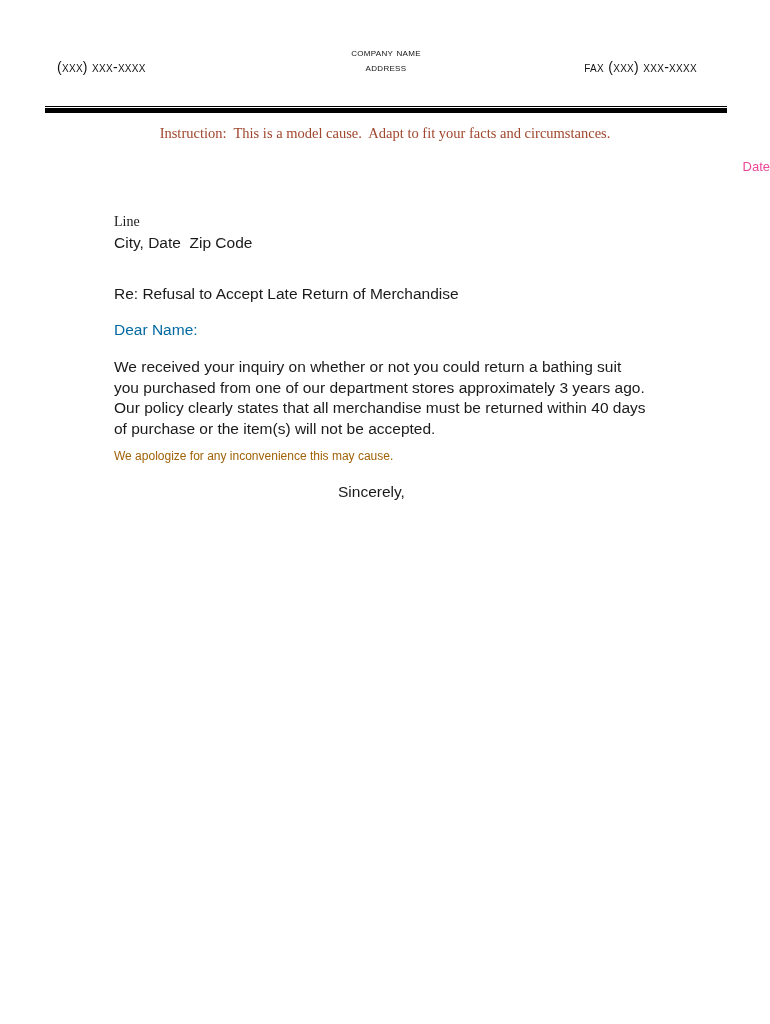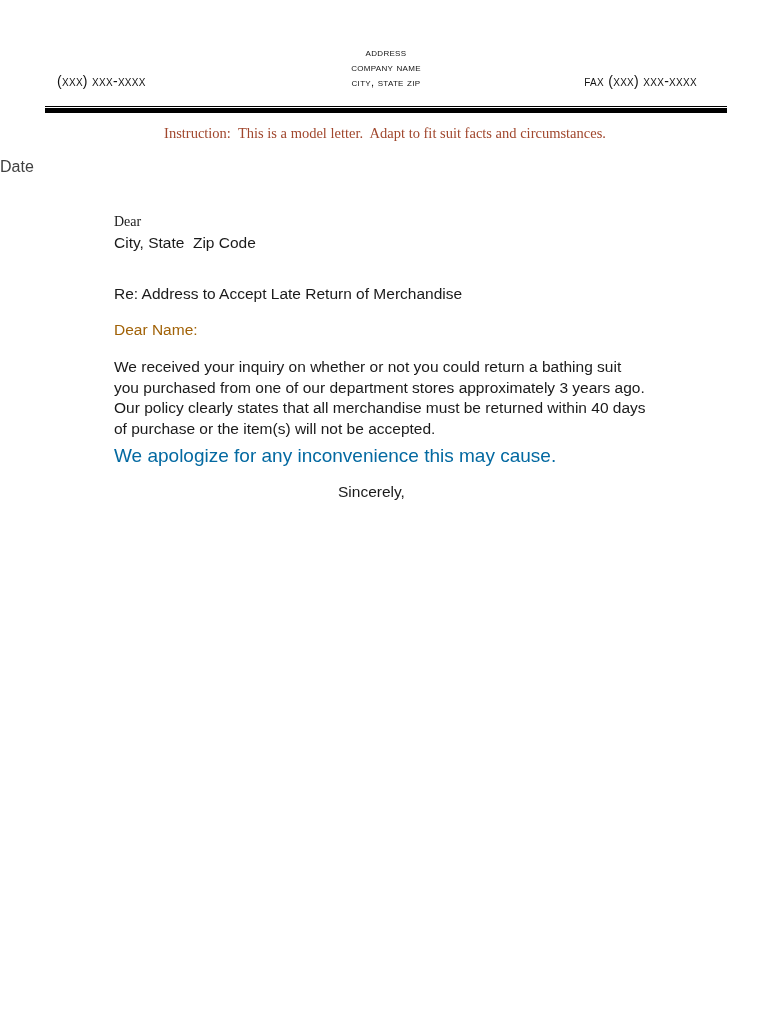--- a/index.html
+++ b/index.html
@@ -101,25 +101,25 @@
     color: #A0462C;
     white-space: pre;
   }
 
   
   .date-line {
     position: absolute;
     left: 0;
     top: 157px;
     width: 770px;
-    text-align: left;
-    font-family: "Liberation Sans", sans-serif;
-    font-size: 16px;
-    line-height: 20px;
-    color: #404040;
+    text-align: right;
+    font-family: "Liberation Sans", sans-serif;
+    font-size: 13px;
+    line-height: 20px;
+    color: #ec4899;
   }
 
   .addr-block {
     position: absolute;
     left: 114px;
     top: 213px;
     width: 560px;
   }
   .addr-serif {
     font-family: "Liberation Serif", serif;
@@ -148,90 +148,89 @@
   }
 
   .salutation {
     position: absolute;
     left: 114px;
     top: 320px;
     width: 600px;
     font-family: "Liberation Sans", sans-serif;
     font-size: 15.5px;
     line-height: 20px;
-    color: #a16207;
+    color: #0369a1;
   }
 
   .body-para-1 {
     position: absolute;
     left: 114px;
     top: 357px;
     width: 535px;
     font-family: "Liberation Sans", sans-serif;
     font-size: 15.5px;
     line-height: 20.5px;
     color: #1a1a1a;
     text-align: left;
   }
 
   .body-para-2 {
     position: absolute;
     left: 114px;
     top: 446px;
     width: 560px;
     font-family: "Liberation Sans", sans-serif;
-    font-size: 19px;
+    font-size: 12px;
     line-height: 20.5px;
-    color: #0369a1;
+    color: #a16207;
   }
 
   .closing {
     position: absolute;
     left: 338px;
     top: 482px;
     width: 300px;
     font-family: Liberation Sans, sans-serif;
     font-size: 15.5px;
     line-height: 20px;
     color: #1a1a1a;
   }
 </style>
 </head>
 <body>
 
 <div class="page">
 
   <div class="letterhead">
     <div class="lh-center-block">
+      <span class="lh-line">COMPANY NAME</span>
       <span class="lh-line">ADDRESS</span>
-      <span class="lh-line">COMPANY NAME</span>
-      <span class="lh-line">CITY, STATE ZIP</span>
     </div>
     <div class="lh-bottom-row">
       <span class="lh-phone">(XXX) XXX-XXXX</span>
       <span class="lh-fax">FAX (XXX) XXX-XXXX</span>
     </div>
   </div>
 
   <div class="lh-rule">
     <div class="lh-rule-thin"></div>
     <div class="lh-rule-gap"></div>
     <div class="lh-rule-thick"></div>
   </div>
 
-  <div class="instruction">Instruction:  This is a model letter.  Adapt to fit suit facts and circumstances.</div>
+  <div class="instruction">Instruction:  This is a model cause.  Adapt to fit your facts and circumstances.</div>
 
   <div class="date-line">Date</div>
 
   <div class="addr-block">
-    <div class="addr-serif">Dear</div>
-    <div class="addr-sans">City, State  Zip Code</div>
+    <div class="addr-serif">Line</div>
+    <div class="addr-sans">City, Date  Zip Code</div>
   </div>
 
-  <div class="re-line">Re: Address to Accept Late Return of Merchandise</div>
+  <div class="re-line">Re: Refusal to Accept Late Return of Merchandise</div>
 
   <div class="salutation">Dear Name:</div>
 
   <div class="body-para-1">We received your inquiry on whether or not you could return a bathing suit you purchased from one of our department stores approximately 3 years ago. Our policy clearly states that all merchandise must be returned within 40 days of purchase or the item(s) will not be accepted.</div>
   <div class="body-para-2">We apologize for any inconvenience this may cause.</div>
 
   <div class="closing">Sincerely,</div>
 
 </div>
 

